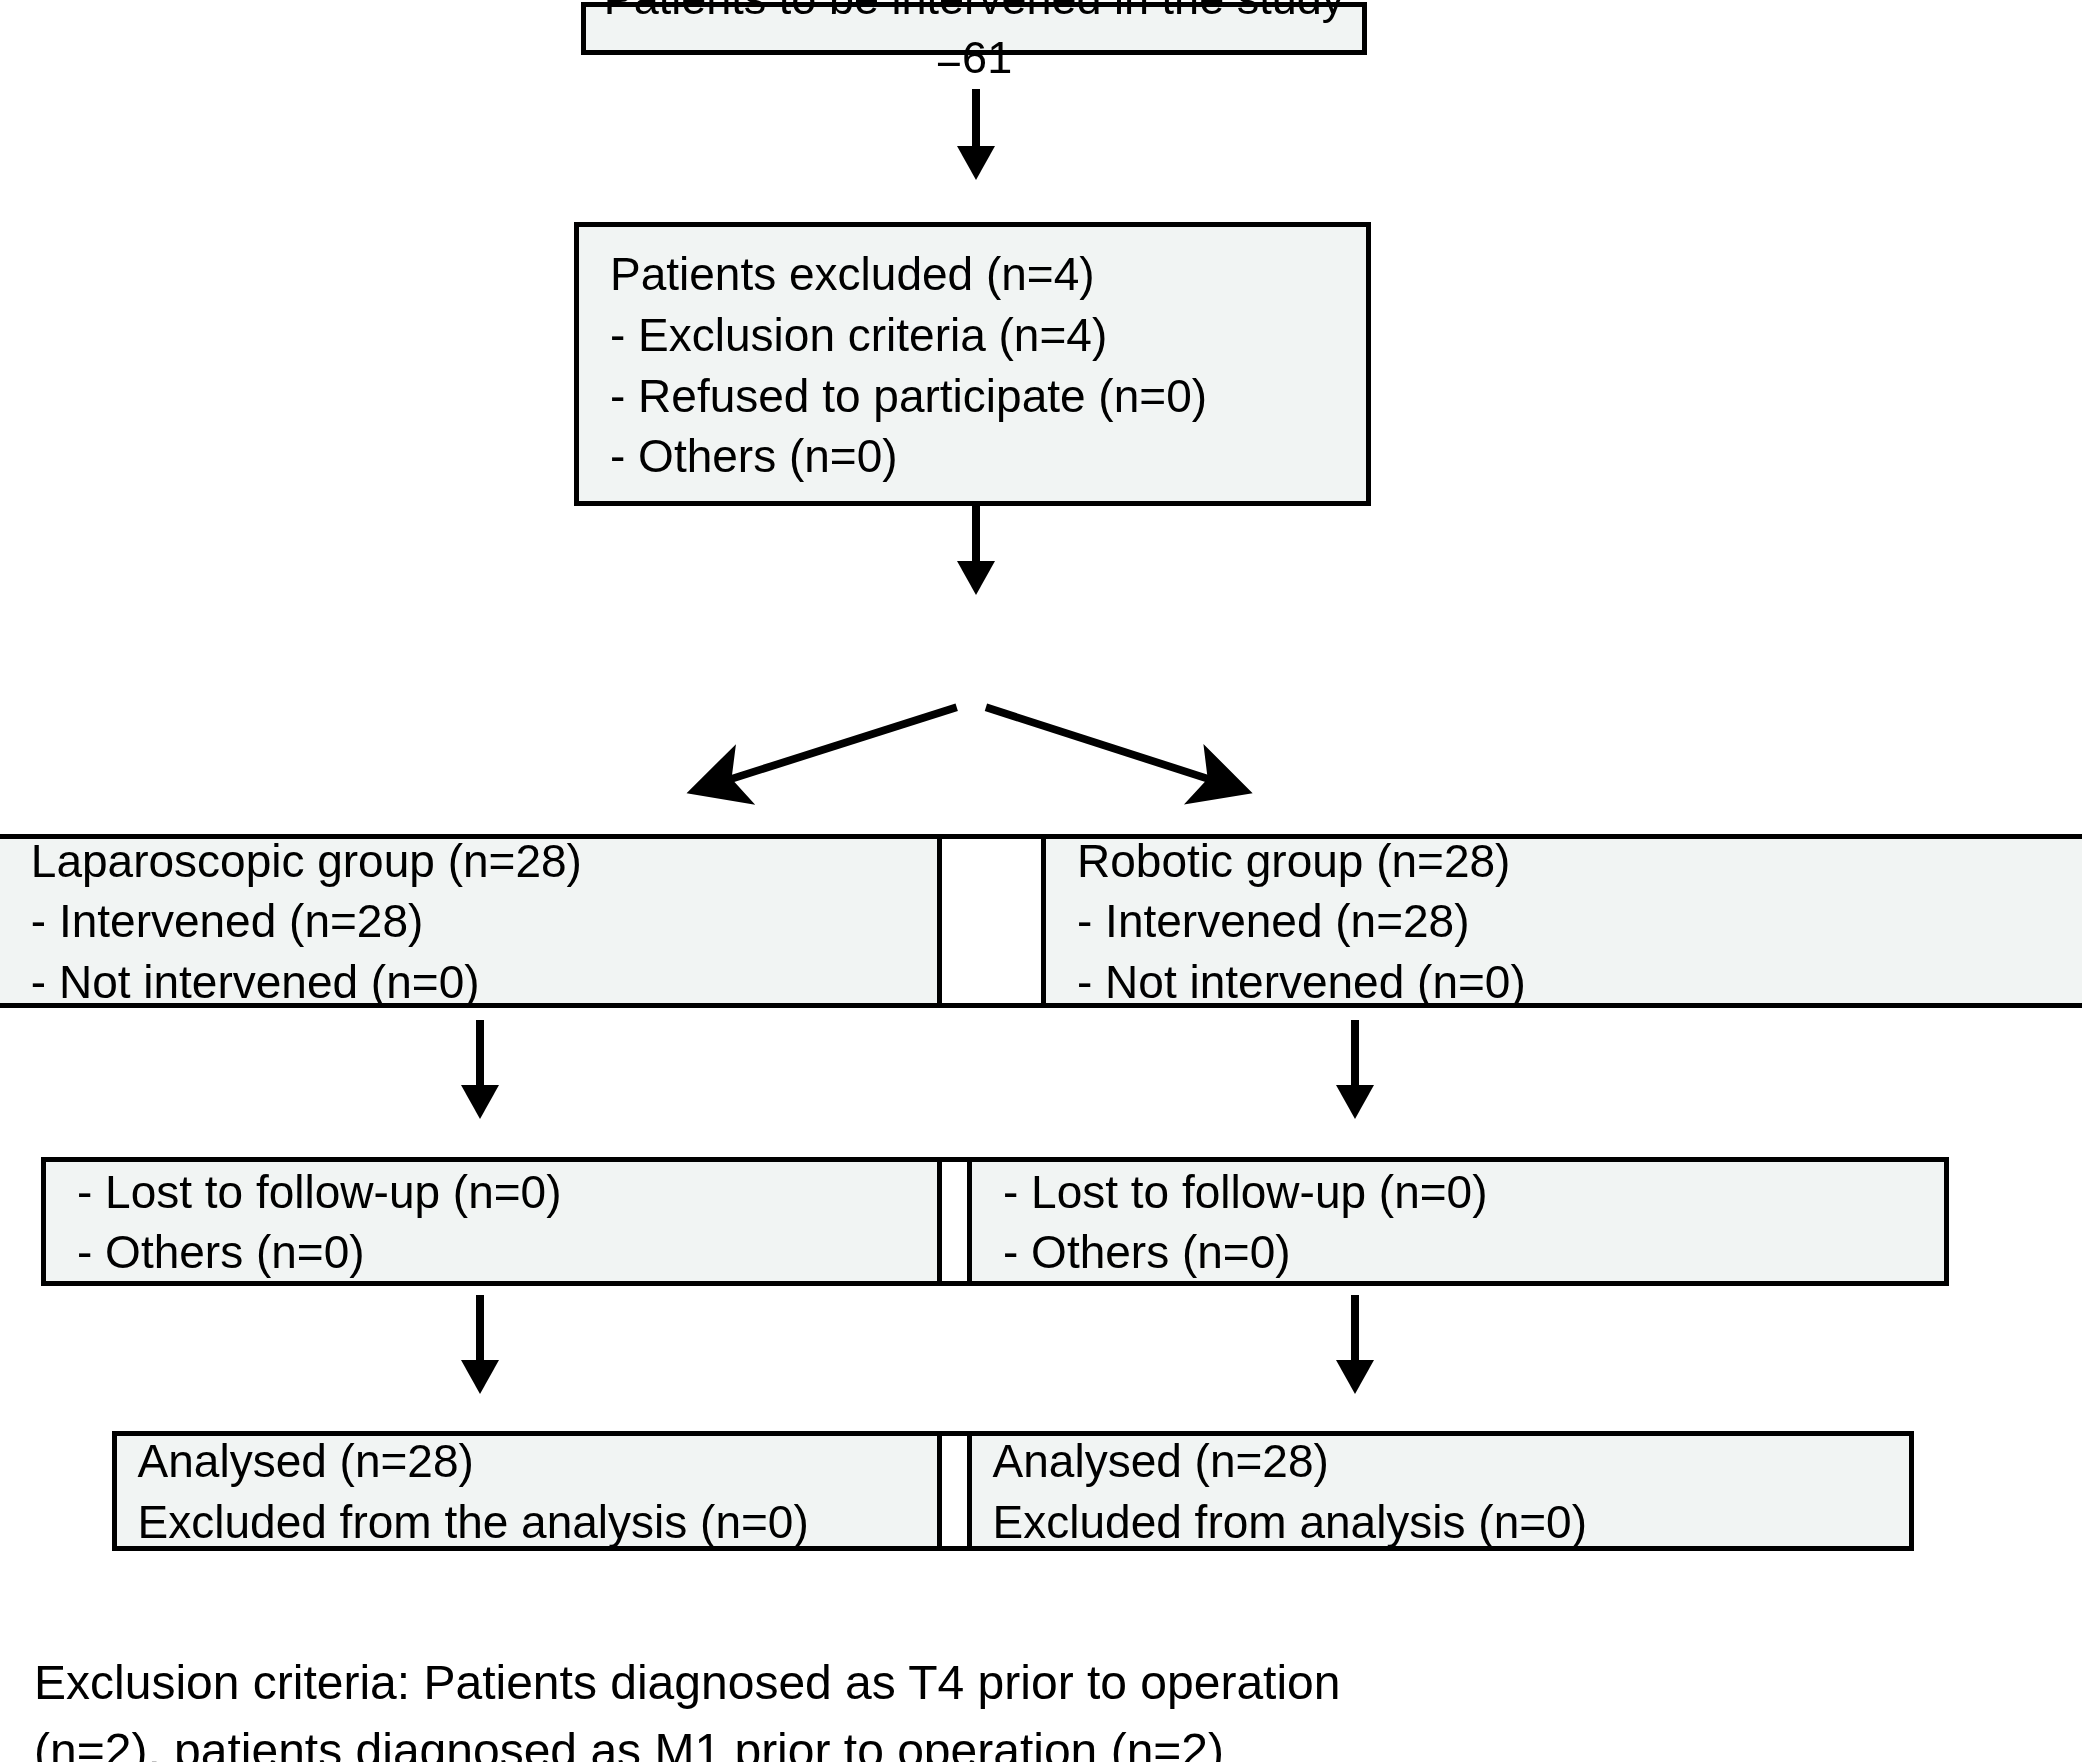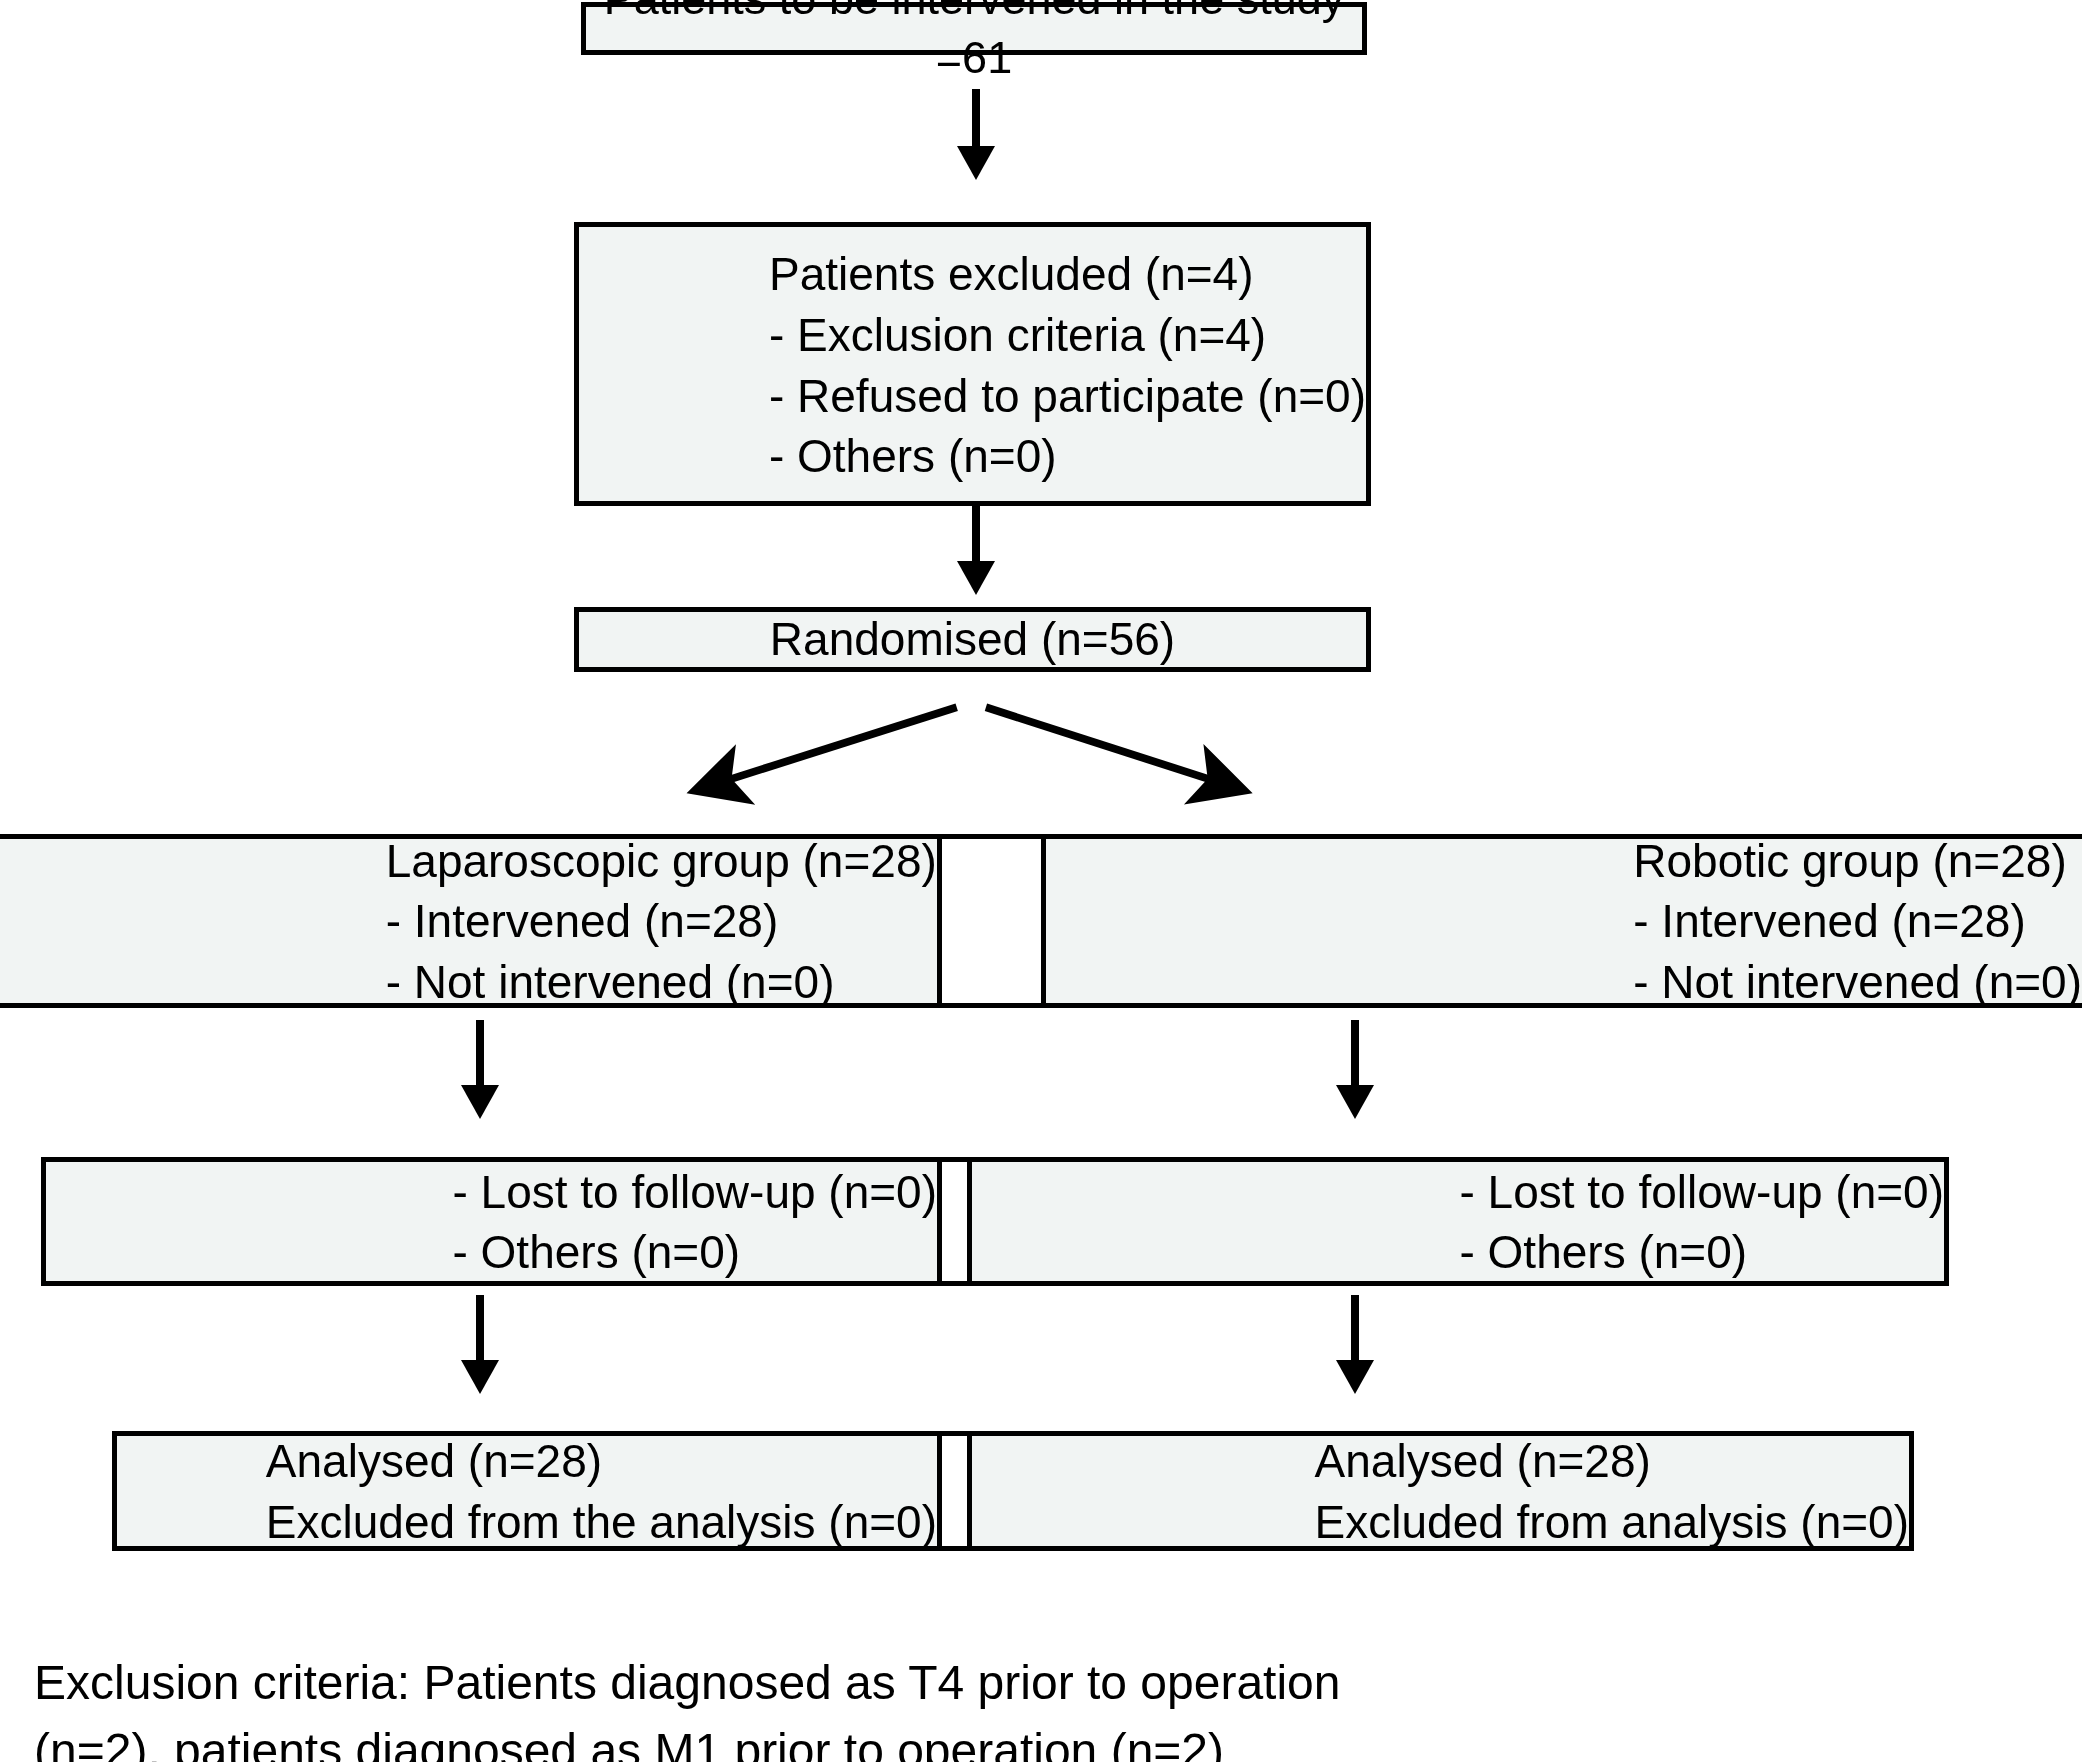--- a/index.html
+++ b/index.html
@@ -23,21 +23,20 @@
   
   .box {
     position: absolute;
     box-sizing: border-box;
     background: #f1f4f3;
     border: 5.2px solid #000000;
     font-size: 46px;
     line-height: 1.32;
     color: #000000;
     white-space: pre-line;
-    align-items: flex-end;
   }
   .box.center {
     display: flex;
     align-items: center;
     justify-content: center;
     text-align: center;
   }
   .box.left {
     display: flex;
     flex-direction: column;
@@ -118,23 +117,20 @@
 - Exclusion criteria (n=4)
 - Refused to participate (n=0)
 - Others (n=0)</span>
   </div>
 
   <div class="arrow-v" style="left:955px; top:506px; width:41px; height:89px;">
     <div class="shaft" style="height:59px;"></div>
     <div class="head"></div>
   </div>
 
-  <div class="box center" style="left:574px; top:607px; width:797px; height:65px;">
-    <span class="txt">Randomised (n=56)</span>
-  </div>
 
   <svg class="diag-svg" width="2082" height="1763" viewBox="0 0 2420 2049">
     <defs>
       <marker id="ah" markerWidth="9" markerHeight="9" refX="6.6" refY="4.5" orient="auto" markerUnits="strokeWidth">
         <path d="M0,0.4 L8,4.5 L0,8.6 L1.9,4.5 Z" fill="#000000"></path>
       </marker>
     </defs>
     <line x1="1112" y1="822" x2="810" y2="918" stroke="#000000" stroke-width="9" marker-end="url(#ah)"></line>
     <line x1="1146" y1="822" x2="1444" y2="918" stroke="#000000" stroke-width="9" marker-end="url(#ah)"></line>
   </svg>

